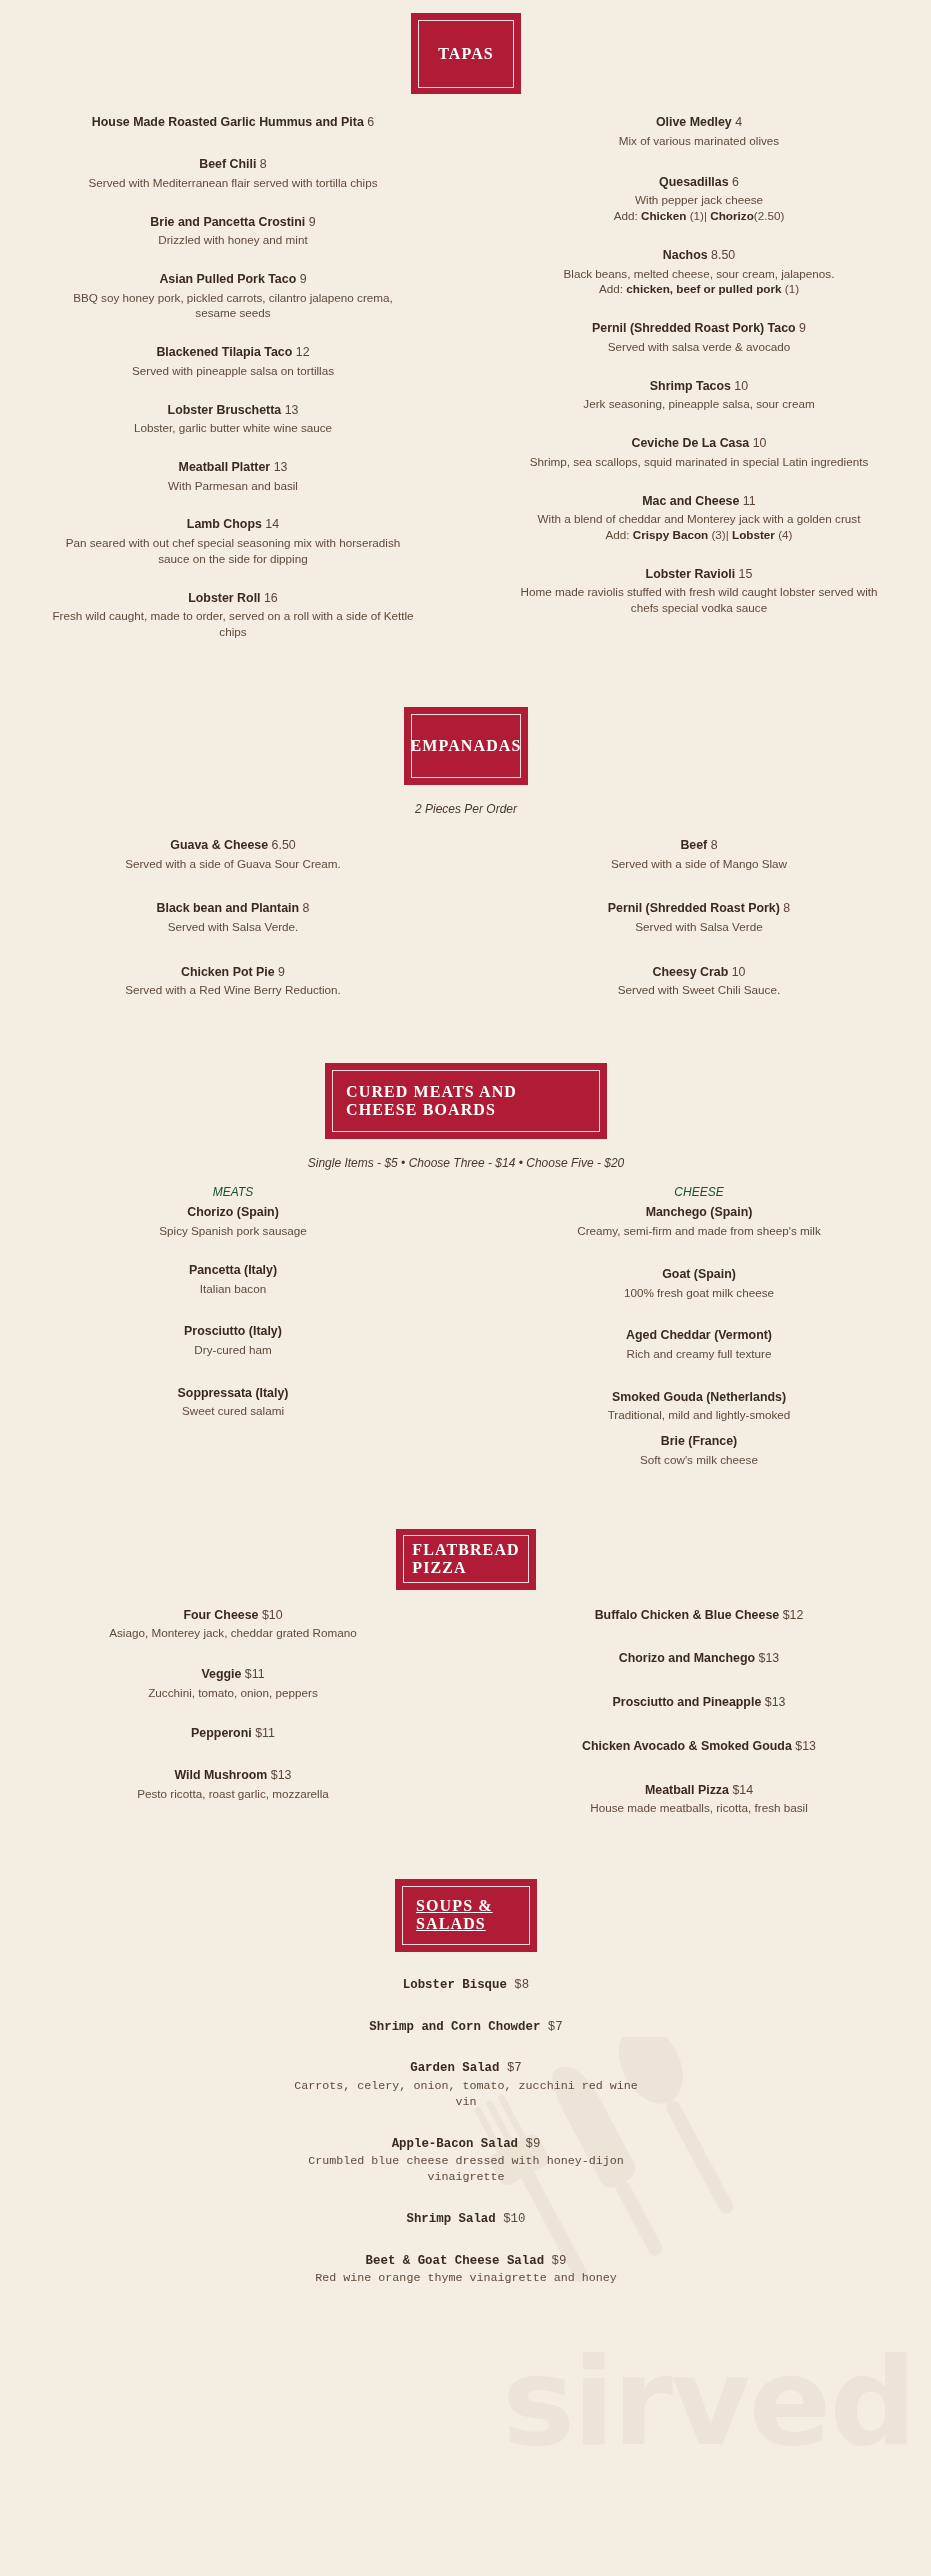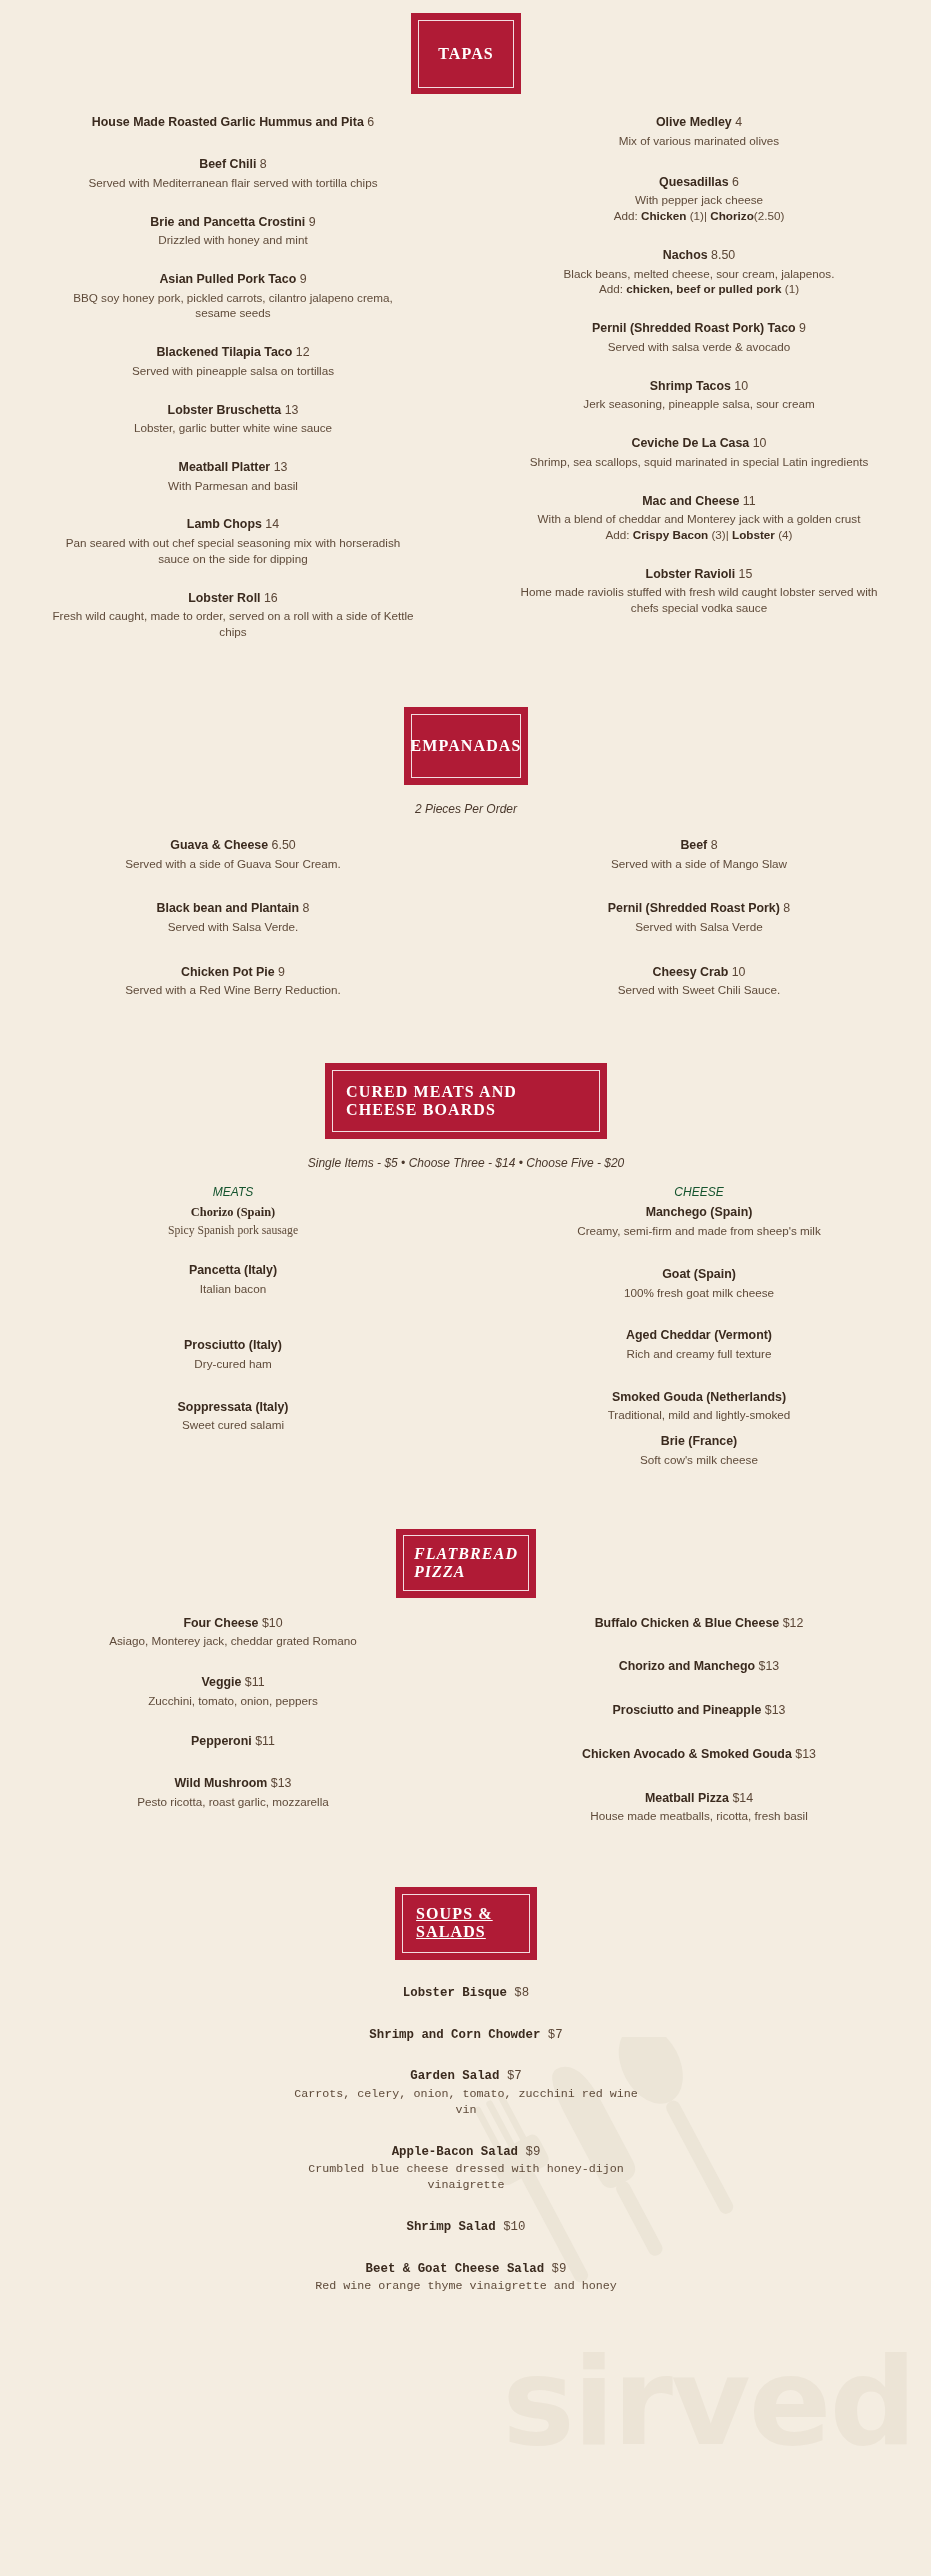--- a/index.html
+++ b/index.html
@@ -71,21 +71,21 @@
     display: flex;
     align-items: center;
     justify-content: center;
     box-sizing: border-box;
     padding: 9.6px 13.4px;
     font-size: 16px;
   }
   .plaque-tapas { width: 110px; height: 81px; }
   .plaque-empanadas { width: 124px; height: 78px; }
   .plaque-cured { width: 282px; height: 76px; }
-  .plaque-flatbread { width: 140px; height: 69px; font-style: italic; }
+  .plaque-flatbread { width: 140px; height: 61px; }
   .plaque-soups { width: 142px; height: 73px; text-decoration: underline; }
 
   
   .sub-note {
     text-align: center;
     font-style: italic;
     font-size: 12px;
     color: #4a382c;
     margin-top: 17px;
   }
@@ -407,27 +407,27 @@
     <div class="section-head-wrap">
       <div class="section-head plaque-cured">
         <div class="inner">CURED MEATS AND CHEESE BOARDS</div>
       </div>
     </div>
     <div class="sub-note">Single Items - $5 • Choose Three - $14 • Choose Five - $20</div>
 
     <div class="cols" style="margin-top:15.3px;">
       <div class="col">
         <div class="col-label">MEATS</div>
-        <div class="item" style="font-family:Liberation Serif, serif;">
+        <div class="item" style="">
           <div class="item-title">
             <span>Chorizo (Spain)</span>
           </div>
           <div class="item-desc">Spicy Spanish pork sausage</div>
         </div>
-        <div class="item" style="margin-bottom:41px;">
+        <div class="item" style="margin-bottom:27px;">
           <div class="item-title">
             <span>Pancetta (Italy)</span>
           </div>
           <div class="item-desc">Italian bacon</div>
         </div>
         <div class="item" style="margin-bottom:27px;">
           <div class="item-title">
             <span>Prosciutto (Italy)</span>
           </div>
           <div class="item-desc">Dry-cured ham</div>

